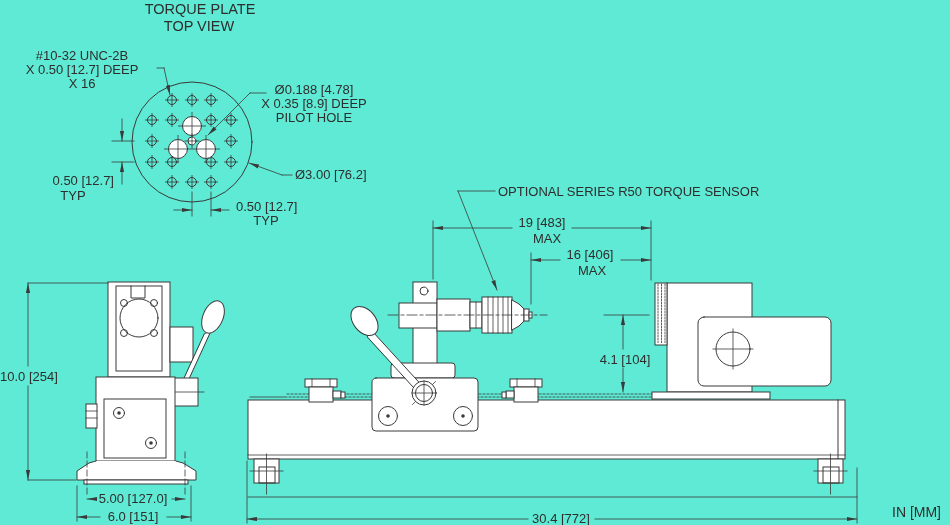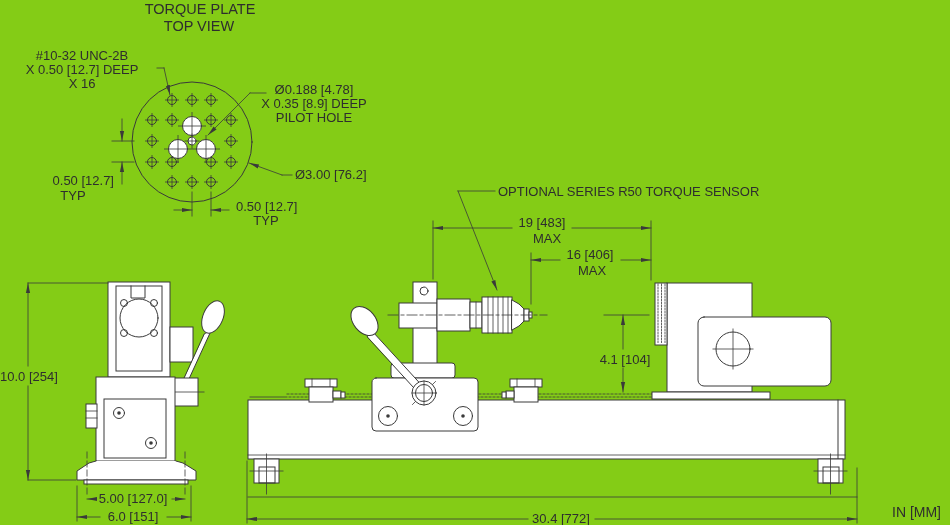--- a/index.html
+++ b/index.html
@@ -1,16 +1,16 @@
 <!DOCTYPE html>
 <html><head>
 <meta charset="utf-8">
 <style>
   html,body{margin:0;padding:0;background:#ffffff;}
-  .stage{position:relative;width:950px;height:525px;background:#84cc16;overflow:hidden;}
+  .stage{position:relative;width:950px;height:525px;background:#5eead4;overflow:hidden;}
   svg{display:block;}
   .ln{stroke:#3a3a3a;stroke-width:1;fill:none;stroke-linecap:square;}
   .wf{fill:#ffffff;}
   .bk{fill:#3a3a3a;}
   .thin{stroke-width:0.8;}
   .cl{stroke-dasharray:10 3 3 3;}
   .dsh{stroke-dasharray:6 3;}
   .knurl{stroke-dasharray:1.5 1.5;}
   .teeth{stroke-dasharray:2 2;}
   .t{font-family:"Liberation Sans","DejaVu Sans",sans-serif;font-size:13px;fill:#2e2e2e;stroke:none;}

